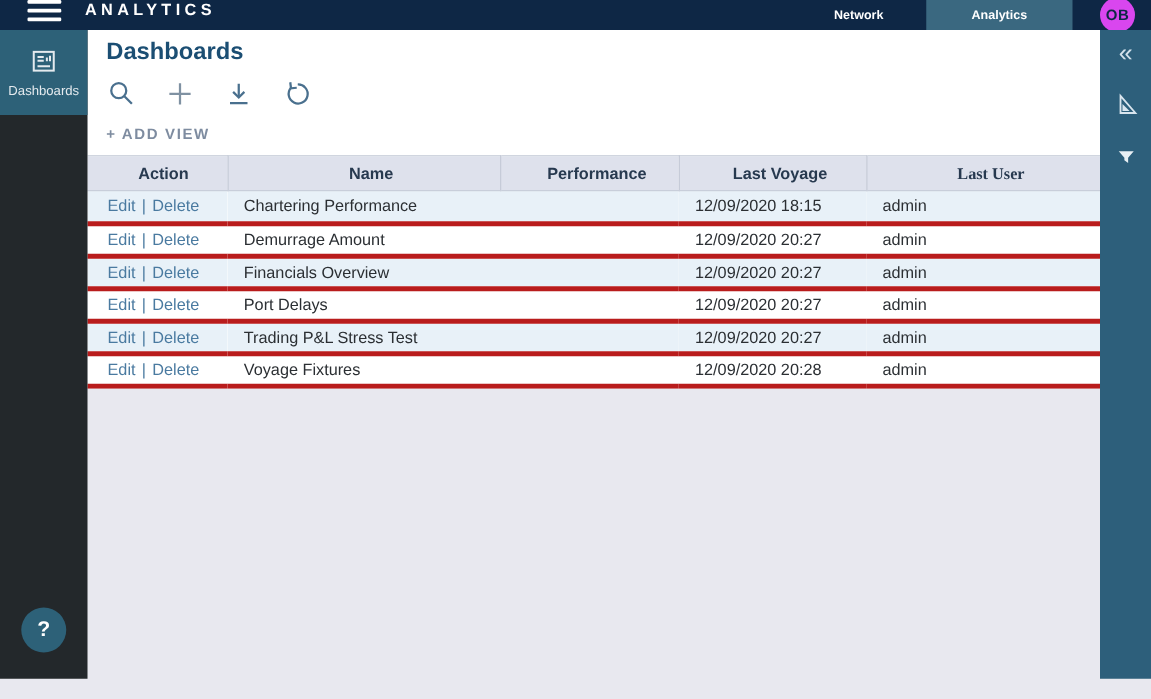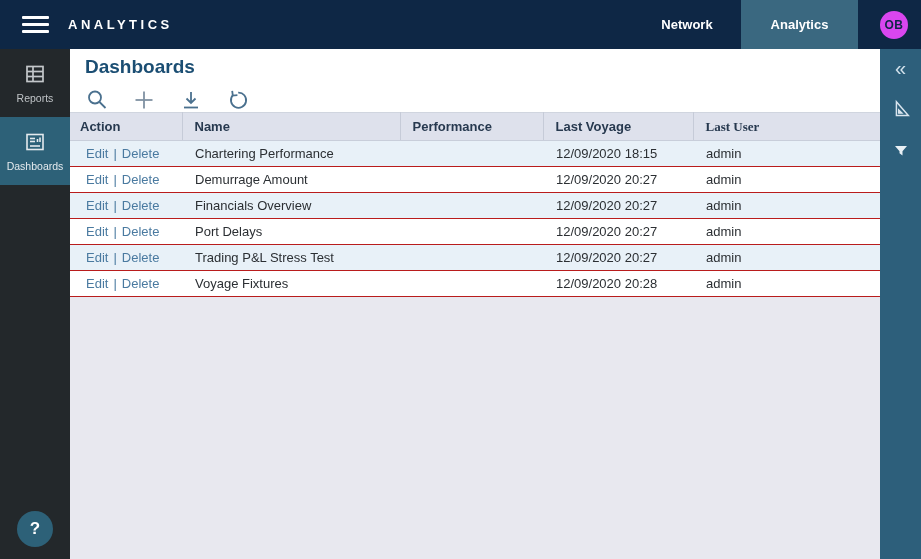--- a/index.html
+++ b/index.html
@@ -4,28 +4,28 @@
 <style>
   * { box-sizing: border-box; }
   html,body { margin:0; padding:0; }
   body {
     width:921px; height:559px; overflow:hidden;
     font-family:"Liberation Sans", sans-serif;
     background:#e8e8ef;
   }
 
   
-  .topbar { height:49px; background:#0e2745; display:flex; align-items:center; }
+  .topbar { height:24px; background:#0e2745; display:flex; }
   .hamburger { width:27px; margin-left:22px; cursor:pointer; }
   .hamburger i { display:block; height:3px; background:#ffffff; border-radius:1px; }
   .hamburger i + i { margin-top:4px; }
   .brand { color:#ffffff; font-weight:bold; font-size:13px; letter-spacing:3.5px; margin-left:19px; }
   .topnav { margin-left:auto; display:flex; align-self:stretch; }
   .tab { display:flex; align-items:center; justify-content:center;
-         color:#ffffff; font-weight:bold; font-size:13px; cursor:pointer; }
+         color:#ffffff; font-weight:bold; font-size:10px; cursor:pointer; }
   .tab.w1 { width:108px; } .tab.w2 { width:117px; } .tab.w3 { width:97px; }
   .tab.active { background:#3a6880; }
   .avatar { width:28px; height:28px; border-radius:50%; background:#d946ef;
             color:#0e2745; font-weight:bold; font-size:12px; letter-spacing:.5px;
             display:flex; align-items:center; justify-content:center;
             margin:6px 13px 6px 22px; cursor:pointer; align-self:center; }
 
   
   .app-body { display:flex; height:519px; }
 
@@ -48,28 +48,28 @@
   .panel-head { background:#ffffff; }
   .page-title { margin:0; padding:7px 0 0 15px; font-size:19px; line-height:22px;
                 font-weight:bold; color:#1b4e73; }
   .toolbar { display:flex; gap:23px; padding:10px 0 0 15px; }
   .tool-btn { width:24px; height:24px; background:none; border:none; padding:0; cursor:pointer; }
   .addview { padding:13px 0 10px 15px; font-size:12px; font-weight:bold;
              letter-spacing:1.3px; color:#7e8ca0; cursor:pointer; }
 
   
   table { width:100%; border-collapse:collapse; table-layout:fixed; background:#ffffff; }
-  thead th { height:28px; background:#dee1ec; text-align:left; font-size:13px;
+  thead th { height:28px; background:#dee1ec; text-align:center; font-size:13px;
              font-weight:bold; color:#27394f; padding:0 0 0 12px;
              border-top:1px solid #d0d5df; border-bottom:1px solid #c8ceda;
              border-right:1px solid #c6cbd8; cursor:pointer; }
   thead th:first-child { padding-left:10px; }
   thead th:last-child { border-right:none;font-family:Liberation Serif, serif; }
   tbody td { height:26px; font-size:13px; color:#2b2f33; padding:0 0 0 13px;
-             border-bottom:1px solid #b91c1c; white-space:nowrap; overflow:hidden; }
+             border-bottom:4px solid #b91c1c; white-space:nowrap; overflow:hidden; }
   tbody tr.alt { background:#e8f1f8; }
   td.action { padding-left:16px; }
   td.action a { color:#4a7aa0; text-decoration:none; cursor:pointer; }
   td.action .sep { color:#4a7aa0; margin:0 5px; }
   .filler { flex:1 1 auto; background:#e8e8ef; }
 
   
   .rail { width:41px; flex:0 0 41px; background:#2d5f7b; display:flex;
           flex-direction:column; align-items:center; }
   .rail-btn { background:none; border:none; padding:0; cursor:pointer; }
@@ -90,31 +90,20 @@
   <nav class="topnav">
     <div class="tab w1">Network</div>
     <div class="tab w2 active">Analytics</div>
   </nav>
   <div class="avatar">OB</div>
 </header>
 
 <div class="app-body">
 
   <aside class="sidebar">
-    <div class="side-item">
-      <span>
-        <svg width="24" height="24" viewBox="0 0 24 24" fill="none" stroke="#c3c7ca" stroke-width="1.7">
-          <rect x="4" y="4.5" width="16" height="15"></rect>
-          <line x1="10" y1="4.5" x2="10" y2="19.5"></line>
-          <line x1="4" y1="9.5" x2="20" y2="9.5"></line>
-          <line x1="4" y1="14.5" x2="20" y2="14.5"></line>
-        </svg>
-      </span>
-      <span class="lbl">Reports</span>
-    </div>
     <div class="side-item active">
       <span>
         <svg width="24" height="24" viewBox="0 0 24 24" fill="none" stroke="#e4eaee" stroke-width="1.6">
           <rect x="4" y="4.5" width="16" height="15"></rect>
           <line x1="7" y1="8.5" x2="12" y2="8.5"></line>
           <line x1="7" y1="11.5" x2="12" y2="11.5"></line>
           <line x1="14.5" y1="12" x2="14.5" y2="9"></line>
           <line x1="17" y1="12" x2="17" y2="7.5"></line>
           <line x1="7" y1="16" x2="17" y2="16"></line>
         </svg>
@@ -147,20 +136,21 @@
             <line x1="5" y1="19.5" x2="19" y2="19.5"></line>
           </svg>
         </button>
         <button class="tool-btn">
           <svg width="24" height="24" viewBox="0 0 24 24" fill="none" stroke="#4a708e" stroke-width="1.8">
             <path d="M6.8 7.2 A 7.6 7.6 0 1 0 12.2 4.6"></path>
             <polyline points="6.2,2.8 6.8,7.6 11.4,7.2"></polyline>
           </svg>
         </button>
       </div>
+      <div class="addview">+ ADD VIEW</div>
     </div>
 
     <table>
       <colgroup>
         <col style="width:112px">
           <col style="width:218px">
           <col style="width:143px">
           <col style="width:150px">
           <col>
       </colgroup>

